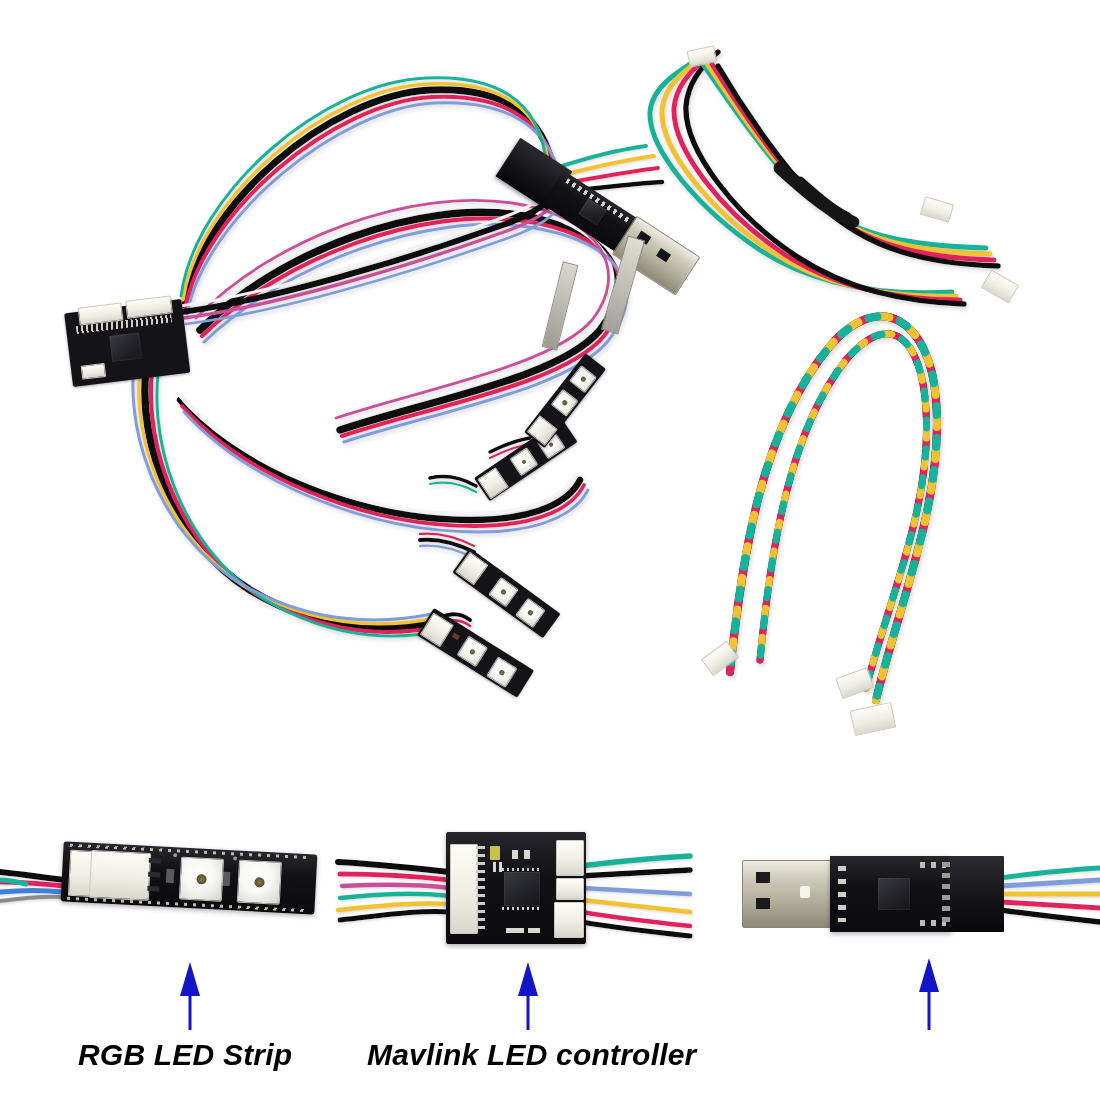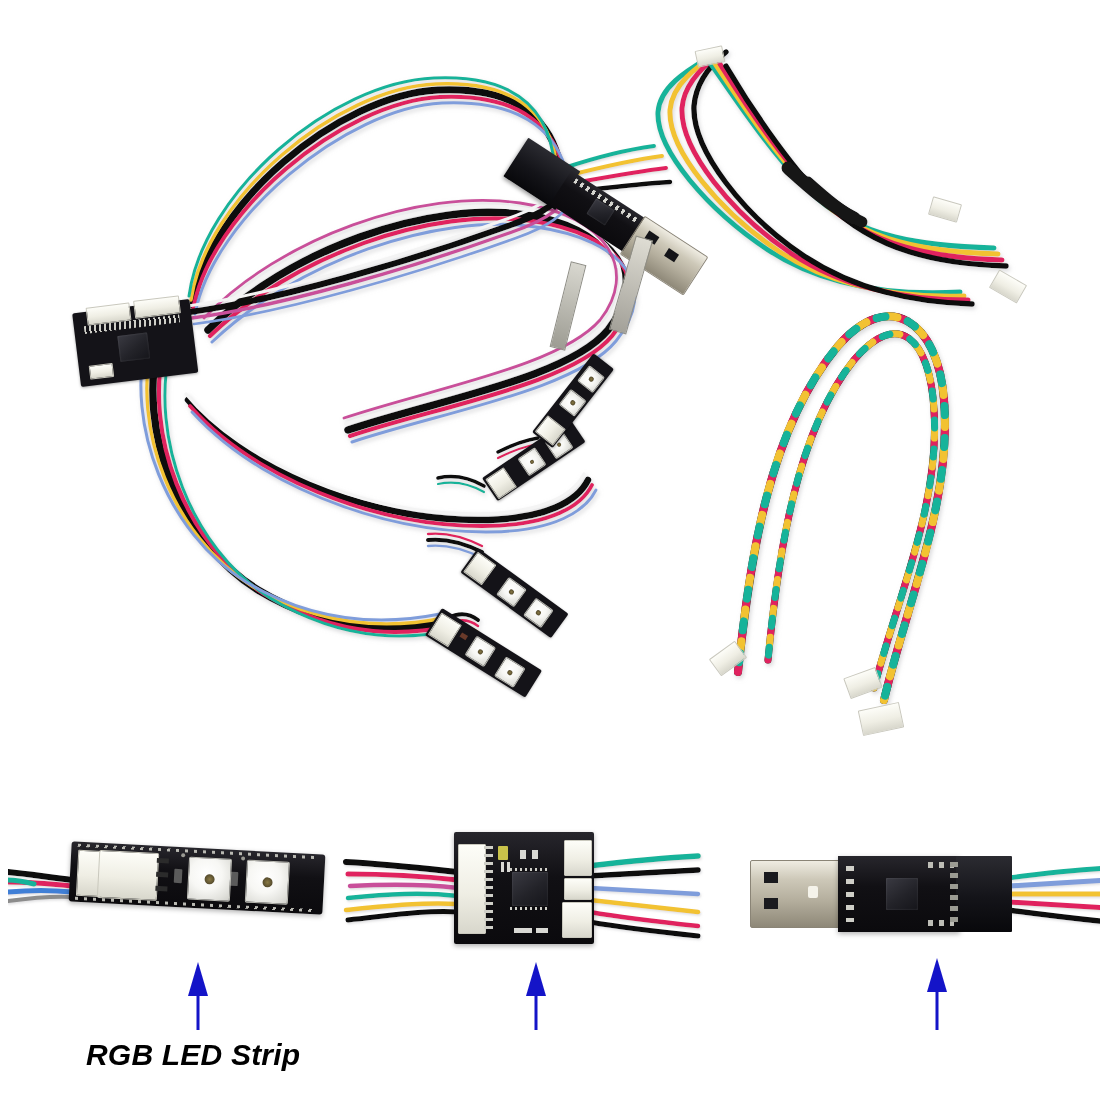--- a/index.html
+++ b/index.html
@@ -1,19 +1,19 @@
 <!DOCTYPE html>
 <html><head>
 <meta charset="utf-8">
 <style>
   html,body{margin:0;padding:0;background:#ffffff;}
   body{width:1100px;height:1100px;position:relative;overflow:hidden;
        font-family:"Liberation Sans","DejaVu Sans",sans-serif;}
 
-  .stage{position:absolute;inset:0;background:#ffffff;margin-left:8px;}
+  .stage{position:absolute;inset:0;background:#ffffff;}
 
   
   .abs{position:absolute;}
   .pcb{background:#141318;border-radius:2px;
        box-shadow:0 1px 3px rgba(0,0,0,.35);}
   .pcb-edge{background:linear-gradient(180deg,#27262c 0%,#111014 40%,#0b0a0d 100%);}
   .jst{background:linear-gradient(180deg,#fdfdf8 0%,#efeee4 55%,#d8d7cc 100%);
        border:1px solid #c9c8bd;border-radius:1px;}
   .led-sq{background:radial-gradient(circle at 42% 38%,#ffffff 0%,#f7f7f4 45%,#e2e2dd 78%,#cfcfc9 100%);
           border:1px solid #bdbdb6;border-radius:2px;}
@@ -328,19 +328,20 @@
   <div class="arrow" style="left:177px;top:962px;height:68px;">
     <div class="head"></div>
     <div class="shaft" style="top:30px;height:38px;"></div>
   </div>
   <div class="caption" style="left:78px;top:1038px;">RGB LED Strip</div>
 
   <div class="arrow" style="left:515px;top:962px;height:68px;">
     <div class="head"></div>
     <div class="shaft" style="top:30px;height:38px;"></div>
   </div>
+  <div class="caption" style="left:367px;top:1038px;">Mavlink LED controller</div>
 
   <div class="arrow" style="left:916px;top:958px;height:72px;">
     <div class="head"></div>
     <div class="shaft" style="top:30px;height:42px;"></div>
   </div>
 
 </div>
 
 </body></html>

